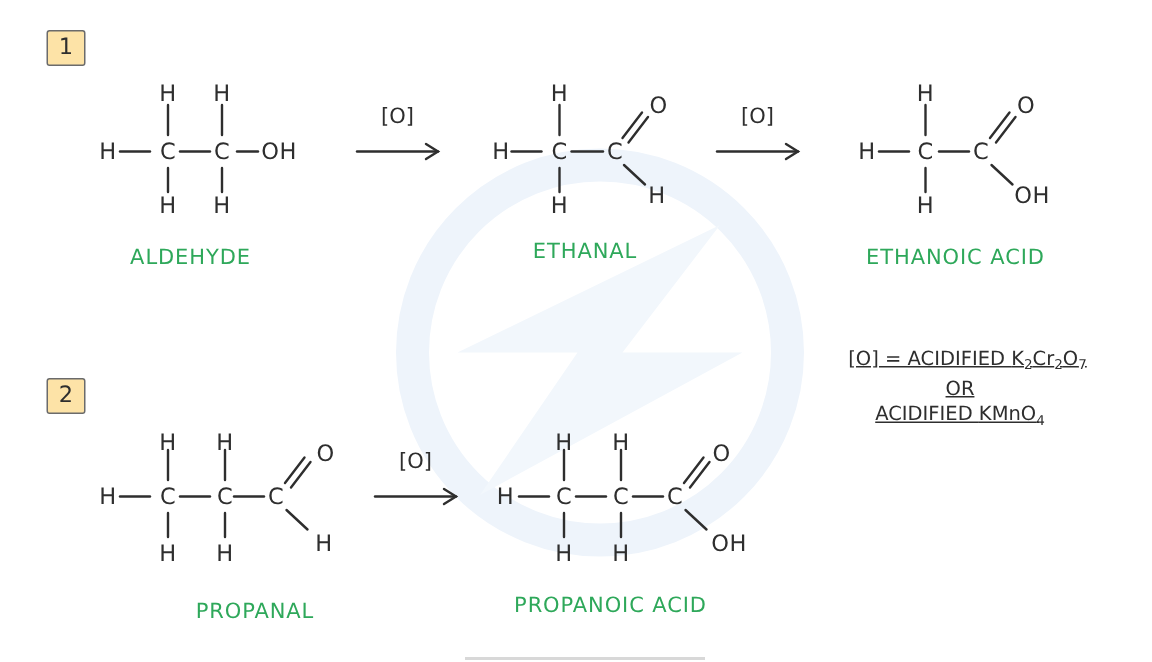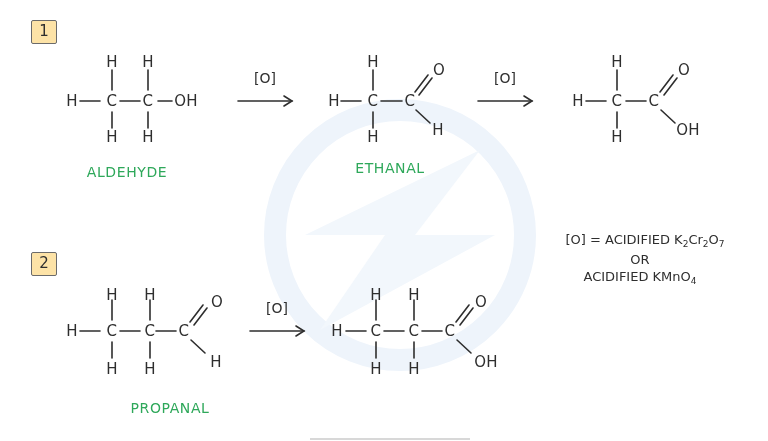--- a/index.html
+++ b/index.html
@@ -37,20 +37,21 @@
     color: #2e2e2e;
     white-space: nowrap;
   }
   .note {
     position: absolute;
     font-size: 13px;
     line-height: 15px;
     white-space: nowrap;
     transform: translateX(-50%);
     color: #2e2e2e;
+    text-decoration: underline;
   }
   .note sub { font-size: 9px; vertical-align: -3px; }
   .numbox {
     position: absolute;
     width: 26px; height: 24px;
     background: #fde3a7;
     border: 1.5px solid #6b6b6b;
     border-radius: 2px;
     box-sizing: border-box;
     text-align: center;
@@ -180,20 +181,21 @@
 
   <div>
     <span class="t" style="left:617px;top:62px;">H</span>
     <span class="t" style="left:578px;top:101px;">H</span>
     <span class="t" style="left:617px;top:101px;">C</span>
     <span class="t" style="left:654px;top:101px;">C</span>
     <span class="t" style="left:684px;top:70px;">O</span>
     <span class="t" style="left:688px;top:130px;">OH</span>
     <span class="t" style="left:617px;top:137px;">H</span>
   </div>
+  <div class="lbl" style="left:637px;top:164px;">ETHANOIC  ACID</div>
 
   <div>
     <div class="note" style="left:645px;top:232px;">
       <span>[O] = ACIDIFIED  </span><span>K</span><sub>2</sub><span>Cr</span><sub>2</sub><span>O</span><sub>7</sub>
     </div>
     <div class="note" style="left:640px;top:252px;">OR</div>
     <div class="note" style="left:640px;top:269px;">
       <span>ACIDIFIED  </span><span>KMnO</span><sub>4</sub>
     </div>
   </div>
@@ -219,15 +221,16 @@
     <span class="t" style="left:414px;top:295px;">H</span>
     <span class="t" style="left:337px;top:331px;">H</span>
     <span class="t" style="left:376px;top:331px;">C</span>
     <span class="t" style="left:414px;top:331px;">C</span>
     <span class="t" style="left:450px;top:331px;">C</span>
     <span class="t" style="left:481px;top:302px;">O</span>
     <span class="t" style="left:486px;top:362px;">OH</span>
     <span class="t" style="left:376px;top:369px;">H</span>
     <span class="t" style="left:414px;top:369px;">H</span>
   </div>
+  <div class="lbl" style="left:407px;top:396px;">PROPANOIC  ACID</div>
 
   <div class="footer"></div>
 </div>
 
 </body></html>

